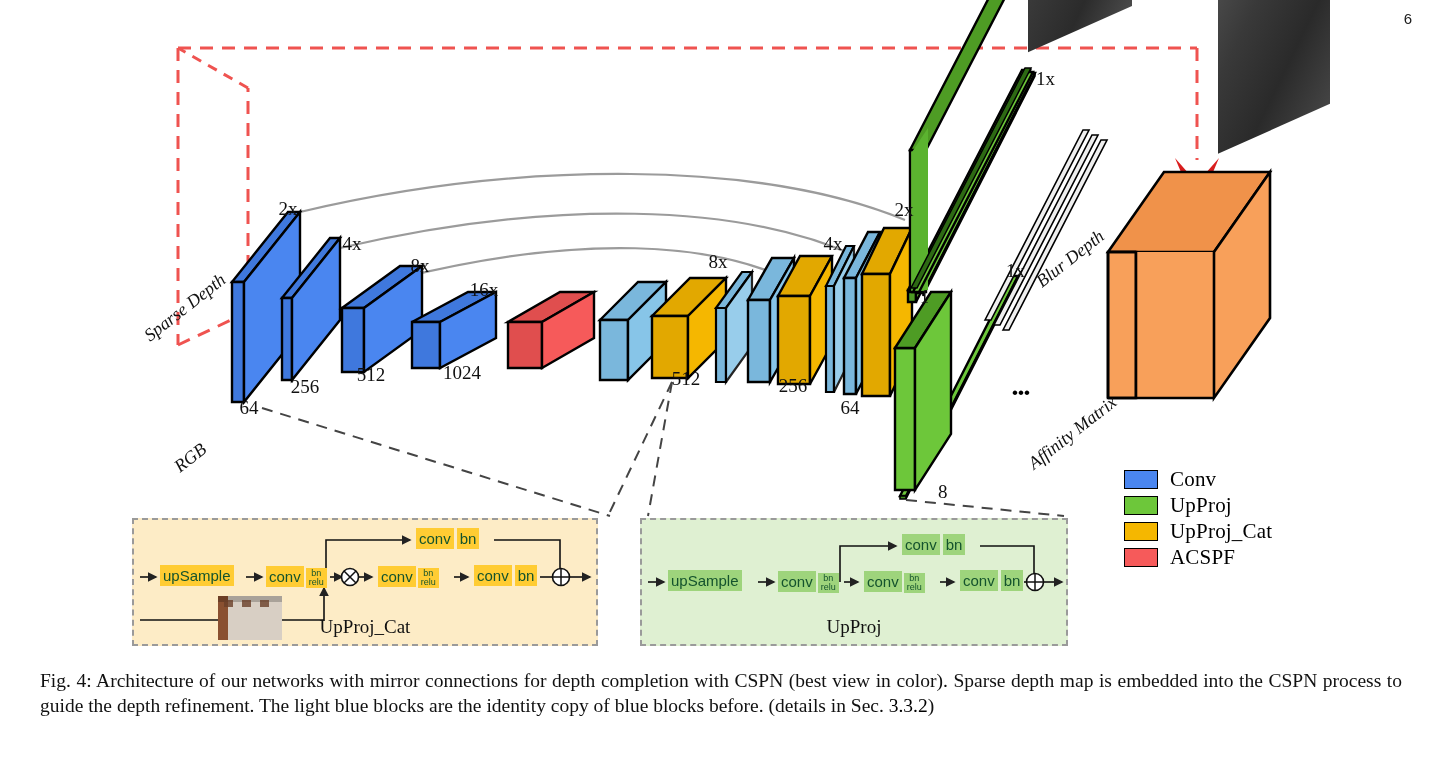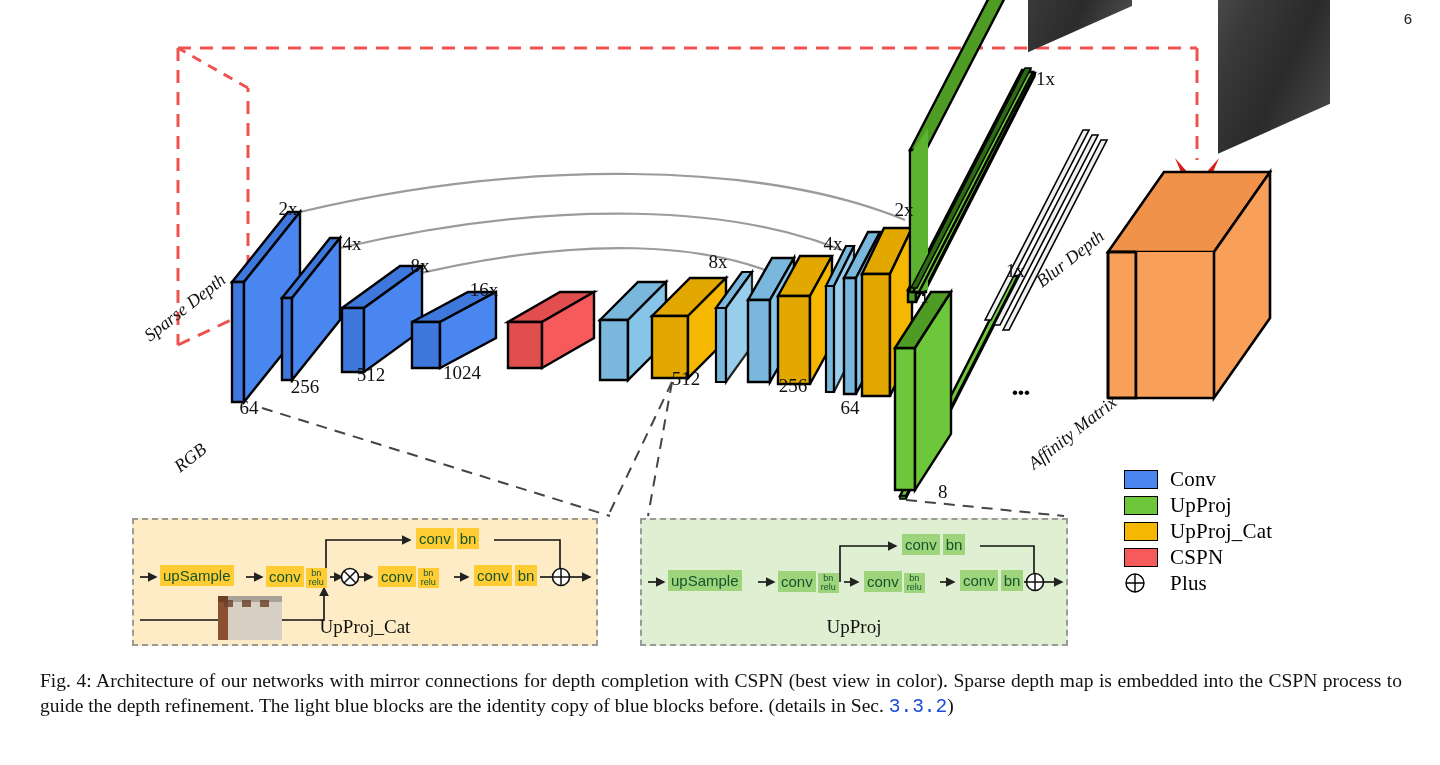--- a/index.html
+++ b/index.html
@@ -85,21 +85,21 @@
     opacity:.8;
   }
 
   
   #caption {
     position: absolute; left: 40px; top: 668px; width: 1362px;
     font-family: "Liberation Serif", serif;
     font-size: 19.5px; line-height: 25px; color: #111;
     text-align: justify;
   }
-  #caption .red { color: #1d4ed8; font-family: Liberation Mono, monospace; }
+  #caption .red { color: #000000; }
 </style>
 </head>
 <body>
 
 <div id="page">
 
   <div class="pageno">6</div>
 
   <div id="figure">
     <svg width="1440" height="660" viewBox="0 0 1440 660" xmlns="http://www.w3.org/2000/svg">
@@ -511,30 +511,21 @@
       <div class="lg-row">
         <div class="lg-sw" style="background: rgb(109, 199, 58);"></div>
         <div class="lg-label">UpProj</div>
       </div>
       <div class="lg-row">
         <div class="lg-sw" style="background: rgb(245, 183, 0);"></div>
         <div class="lg-label">UpProj_Cat</div>
       </div>
       <div class="lg-row">
         <div class="lg-sw" style="background: rgb(246, 90, 90);"></div>
-        <div class="lg-label">CSPN</div>
-      </div>
-      <div class="lg-row">
-        <div class="lg-sym">
-          <svg width="22" height="22" viewBox="0 0 22 22">
-            <circle cx="11" cy="11" r="9" fill="none" stroke="#000" stroke-width="1.4"></circle>
-            <path d="M2,11 L20,11 M11,2 L11,20" stroke="#000" stroke-width="1.4"></path>
-          </svg>
-        </div>
-        <div class="lg-label">Plus</div>
+        <div class="lg-label">ACSPF</div>
       </div>
     </div>
 
   <div id="caption">
     <span>Fig. 4: Architecture of our networks with mirror connections for depth completion with CSPN (best view in color). Sparse depth map is embedded into the CSPN process to guide the depth refinement. The light blue blocks are the identity copy of blue blocks before. (details in Sec. </span><span class="red">3.3.2</span><span>)</span>
   </div>
 
 </div>
 
 </body></html>

